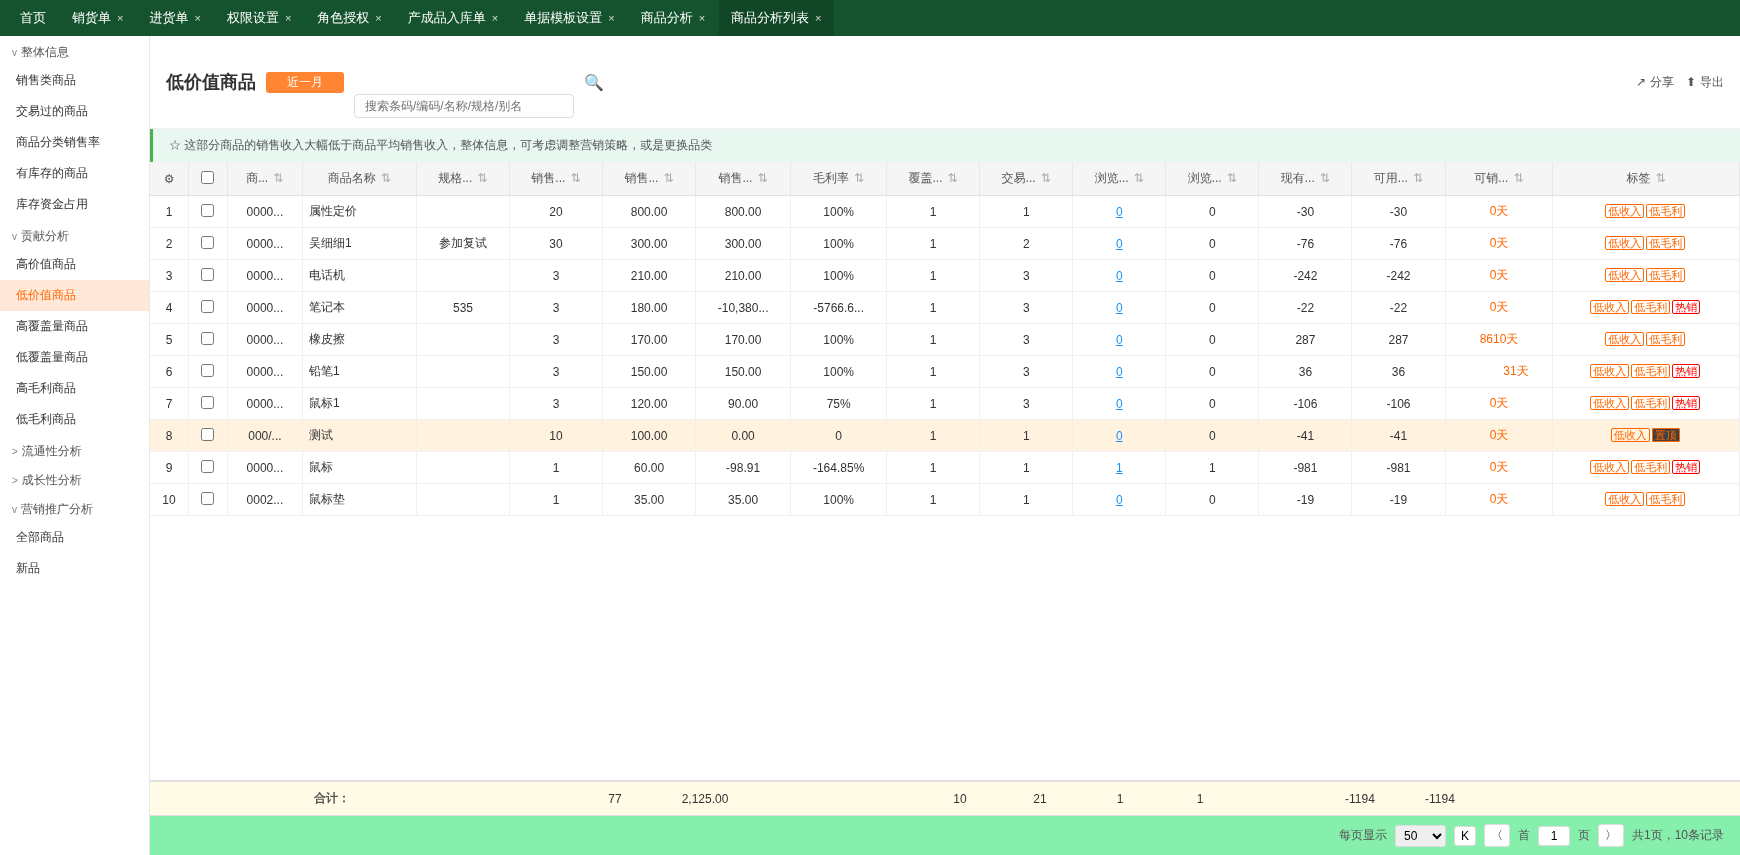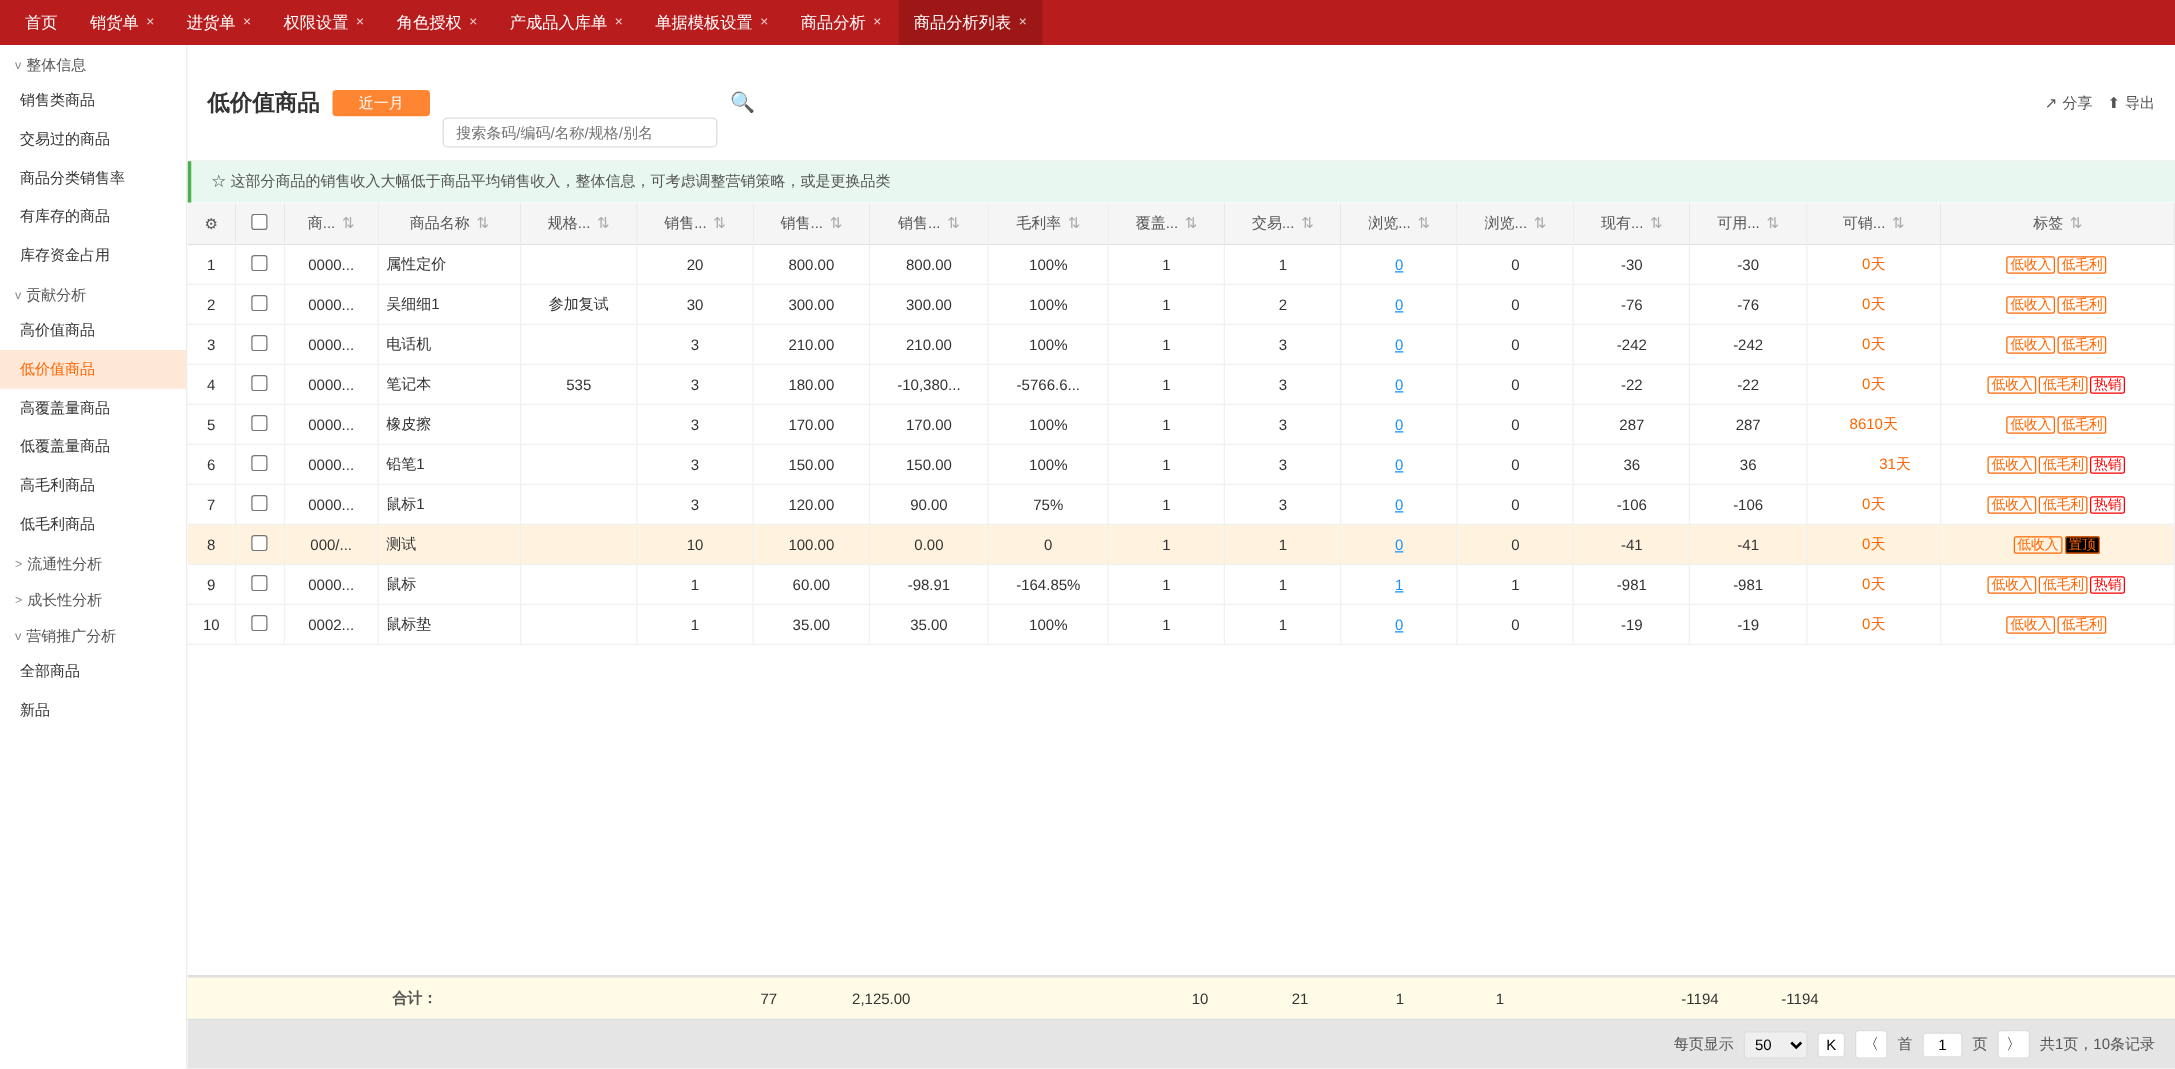--- a/index.html
+++ b/index.html
@@ -1,20 +1,20 @@
 <!DOCTYPE html>
 <html><head>
   <meta charset="utf-8">
   <style>
     * { box-sizing: border-box; margin: 0; padding: 0; font-family: 'Microsoft YaHei', Arial, sans-serif; font-size: 12px; }
     body { background: #f5f5f5; overflow: hidden; width: 1740px; height: 855px; }
 
     
     .top-nav {
-      background: #b91c1c;
+      background: #14532d;
       height: 36px;
       display: flex;
       align-items: center;
       padding: 0 8px;
       gap: 2px;
     }
     .top-nav .nav-item {
       color: #fff;
       padding: 0 12px;
       height: 36px;
@@ -194,21 +194,21 @@
     }
     .footer-cell {
       text-align: center;
       color: #333;
       padding: 0 6px;
     }
 
     
     .pagination-bar {
       height: 40px;
-      background: #e5e5e5;
+      background: #86efac;
       border-top: 1px solid #e0e0e0;
       display: flex;
       align-items: center;
       justify-content: flex-end;
       padding: 0 16px;
       gap: 8px;
       color: #555;
     }
     .per-page-select {
       border: 1px solid #ddd;
@@ -474,21 +474,21 @@
               <td>100.00</td>
               <td>0.00</td>
               <td>0</td>
               <td>1</td>
               <td>1</td>
               <td><span class="tag-link">0</span></td>
               <td>0</td>
               <td>-41</td>
               <td>-41</td>
               <td style="color: rgb(255, 102, 0);">0天</td>
-              <td><span class="tag-low-income" style="font-size: 11px; border: 1px solid rgb(255, 102, 0); border-radius: 2px; padding: 0px 2px; margin-right: 2px;">低收入</span><span class="tag-recommend" style="font-size: 11px; border: 1px solid rgb(255, 102, 0); border-radius: 2px; padding: 0px 2px; margin-right: 2px; background: #000000;">置顶</span></td>
+              <td><span class="tag-low-income" style="font-size: 11px; border: 1px solid rgb(255, 102, 0); border-radius: 2px; padding: 0px 2px; margin-right: 2px;">低收入</span><span class="tag-recommend" style="font-size: 11px; border: 1px solid rgb(255, 102, 0); border-radius: 2px; padding: 0px 2px; margin-right: 2px; background: #404040;">置顶</span></td>
             </tr>
             <tr>
               <td>9</td>
               <td><input type="checkbox" style=""></td>
               <td>0000...</td>
               <td class="left">鼠标</td>
               <td></td>
               <td>1</td>
               <td>60.00</td>
               <td>-98.91</td>

